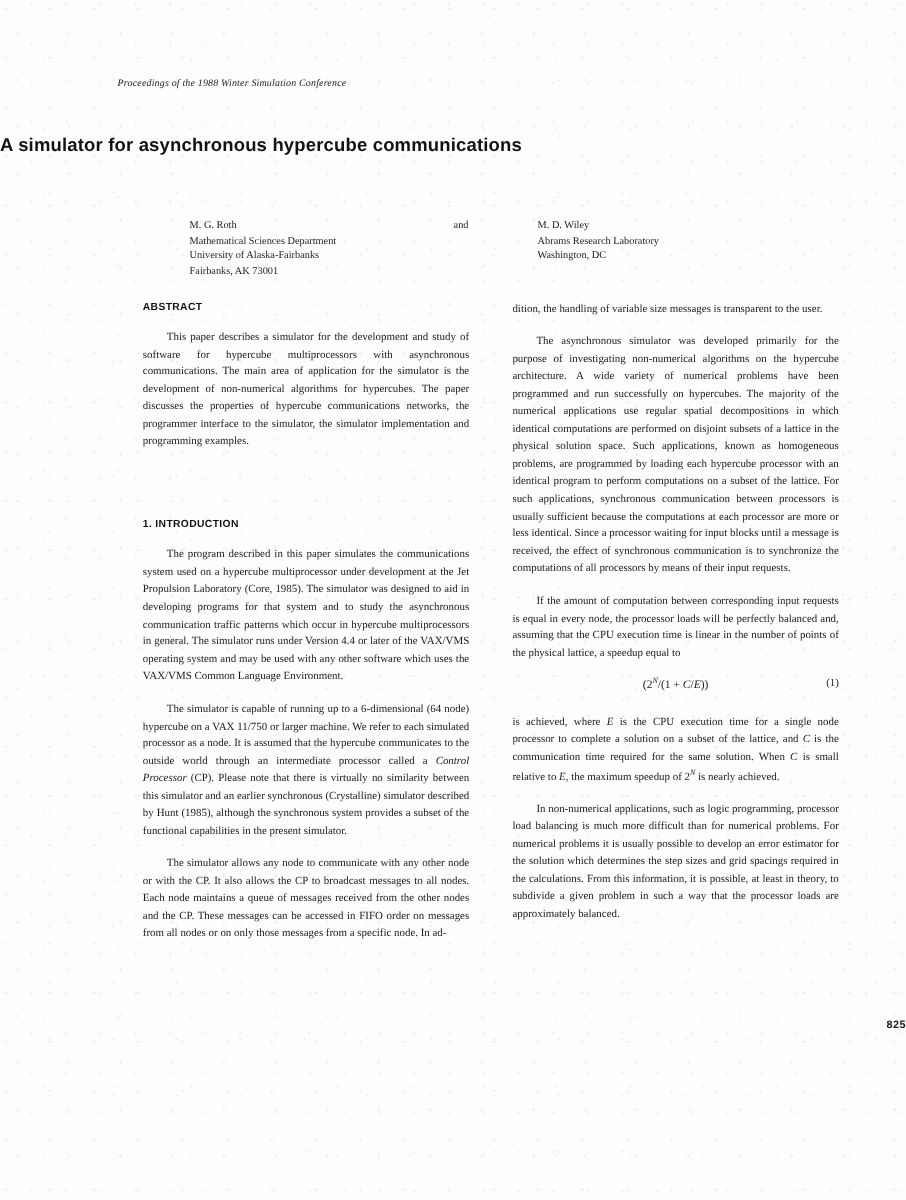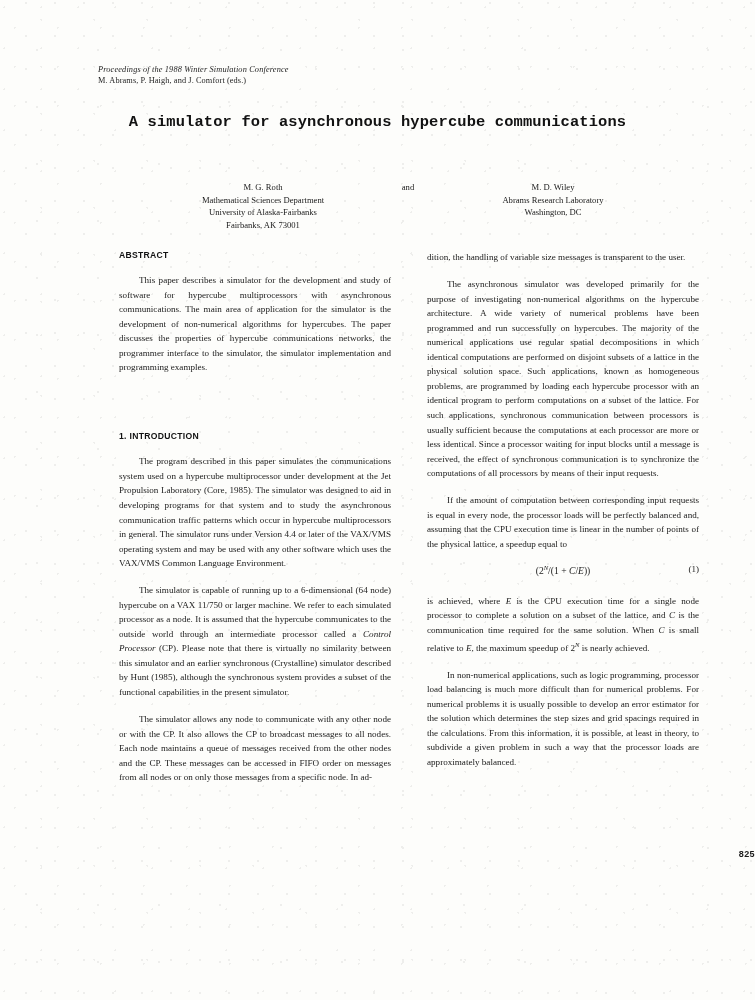--- a/index.html
+++ b/index.html
@@ -48,41 +48,40 @@
   .runhead .line2 {
     letter-spacing: 0.1px;
   }
 
   
   .title {
     position: absolute;
     left: 0;
     top: 113px;
     width: 755px;
-    text-align: center;
-    font-family: Liberation Mono, monospace;
+    text-align: left;
+    font-family: Liberation Sans, sans-serif;
     font-weight: bold;
     font-size: 15.4px;
     letter-spacing: 0.15px;
     color: #121212;
   }
 
   
   .authors {
     position: absolute;
     top: 181px;
     left: 98px;
     width: 560px;
     font-size: 8.6px;
     line-height: 12.6px;
     color: #1a1a1a;
   }
   .author-block {
     position: absolute;
-    text-align: center;
   }
   .author-left  { left: 60px;  width: 210px; }
   .author-and   { left: 280px; width: 60px; }
   .author-right { left: 350px; width: 210px; }
 
   
   .col {
     position: absolute;
     top: 250px;
     width: 272px;
@@ -179,21 +178,20 @@
 </head>
 <body>
 
 <div class="page">
   <div class="paper-tint"></div>
 
   <div class="content">
 
     <div class="runhead">
       <div class="line1">Proceedings of the 1988 Winter Simulation Conference</div>
-      <div class="line2">M. Abrams, P. Haigh, and J. Comfort (eds.)</div>
     </div>
 
     <div class="title">A simulator for asynchronous hypercube communications</div>
 
     <div class="authors">
       <div class="author-block author-left">
         <div>M. G. Roth</div>
         <div>Mathematical Sciences Department</div>
         <div>University of Alaska-Fairbanks</div>
         <div>Fairbanks, AK 73001</div>

